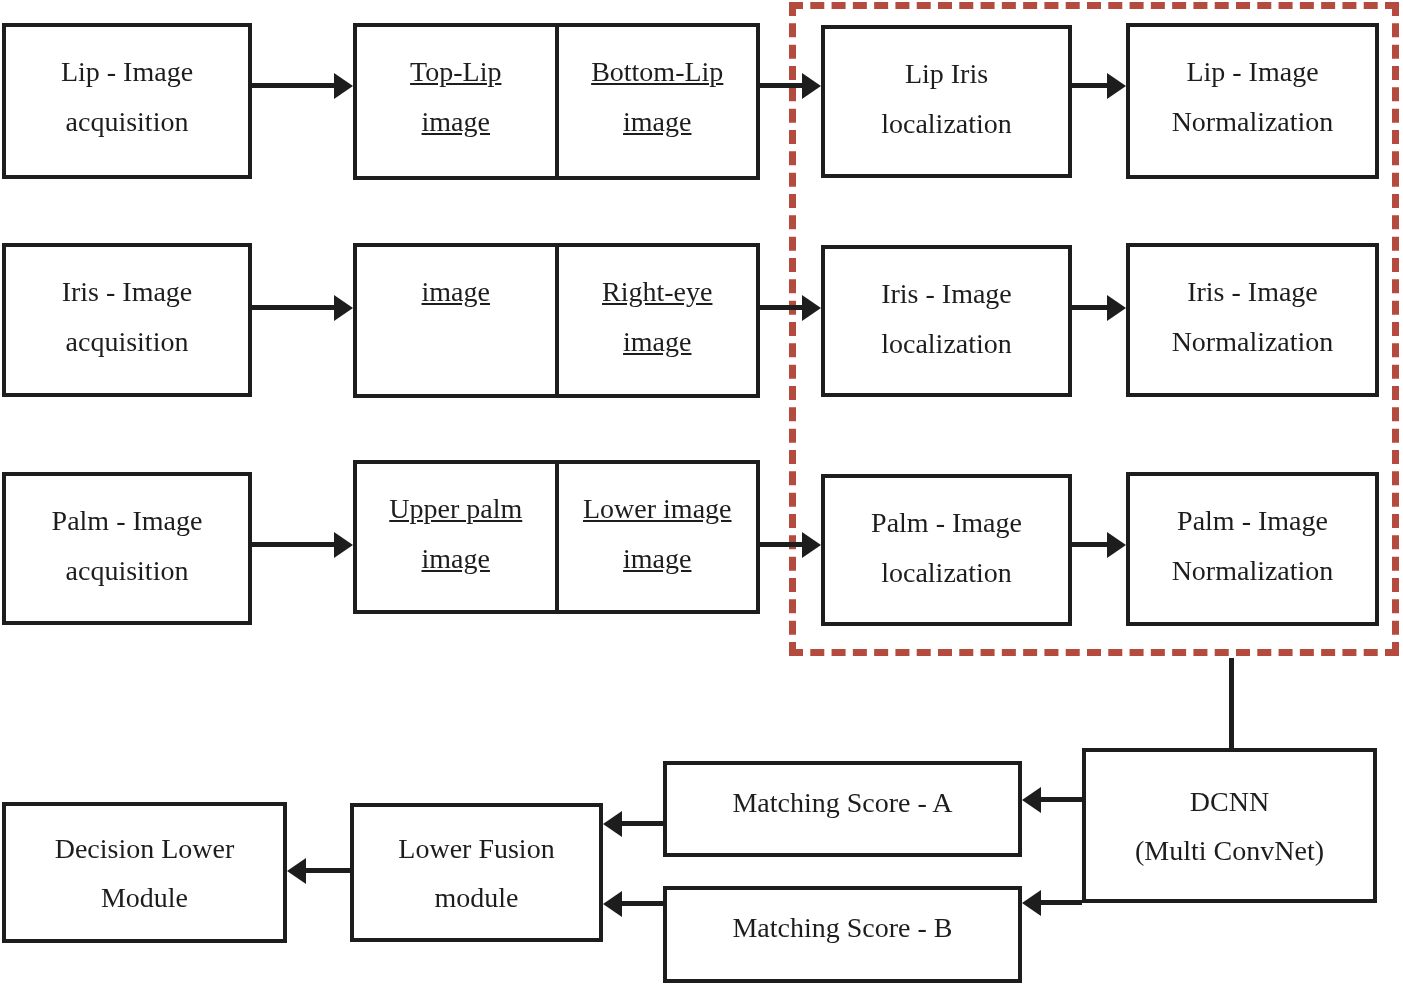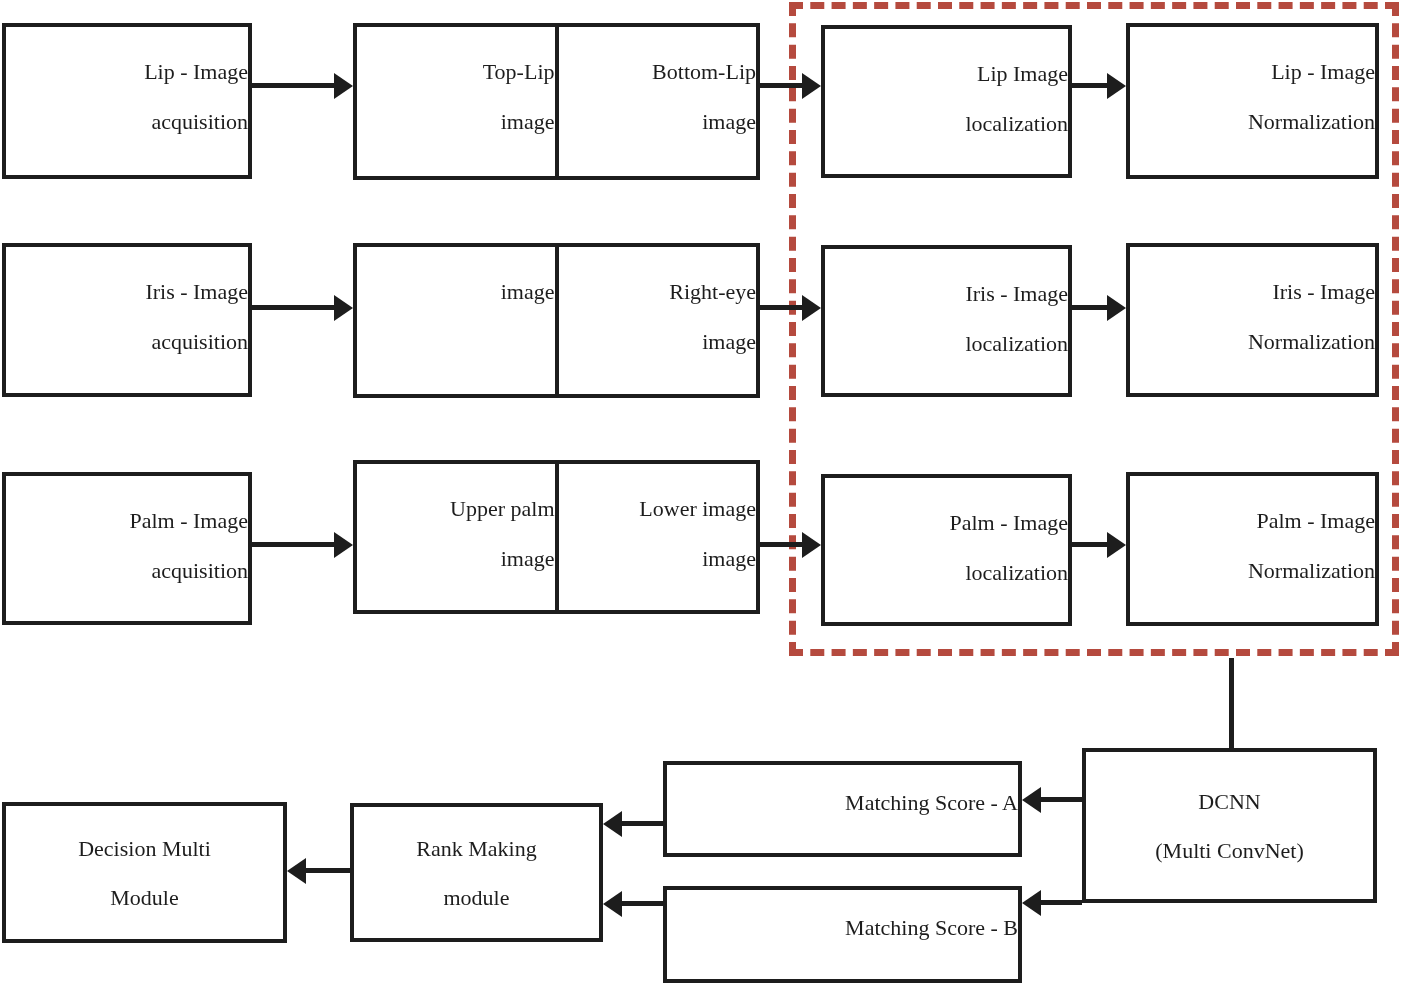--- a/index.html
+++ b/index.html
@@ -14,32 +14,32 @@
     background:var(--bg);
     font-family:"Liberation Serif","DejaVu Serif",serif;
     color:var(--ink);
     overflow:hidden;
   }
   .box{
     position:absolute;
     box-sizing:border-box;
     border:4px solid var(--ink);
     background:var(--bg);
-    text-align:right;
-    font-size:22px;
+    text-align:center;
+    font-size:28px;
   }
   .bt{padding-top:20px;line-height:50px;}
   .bt-center{
     position:absolute;inset:0;
     display:flex;flex-direction:column;justify-content:center;align-items:center;
     line-height:49px;
   }
   .single{padding-top:13px;line-height:50px;}
   .split{display:flex;padding:0;}
-  .cell{flex:1;box-sizing:border-box;}
+  .cell{flex:1;box-sizing:border-box;text-decoration:underline;}
   .cell.first{border-right:4px solid var(--ink);}
   
   .dashed-region{
     position:absolute;
     box-sizing:border-box;
     border:7px dashed var(--accent);
     background:transparent;
   }
   
   .harrow{position:absolute;height:26px;}
@@ -80,21 +80,21 @@
     <div class="cell">
       <div class="bt">
         <div>Bottom-Lip</div>
         <div>image</div>
       </div>
     </div>
   </div>
 
   <div class="box" style="left:821px;top:25px;width:251px;height:153px">
     <div class="bt">
-      <div>Lip Image</div>
+      <div>Lip Iris</div>
       <div>localization</div>
     </div>
   </div>
 
   <div class="box" style="left:1126px;top:23px;width:253px;height:156px">
     <div class="bt">
       <div>Lip - Image</div>
       <div>Normalization</div>
     </div>
   </div>
@@ -224,28 +224,28 @@
   <div class="box" style="left:663px;top:761px;width:359px;height:96px">
     <div class="single">Matching Score - A</div>
   </div>
 
   <div class="box" style="left:663px;top:886px;width:359px;height:97px">
     <div class="single">Matching Score - B</div>
   </div>
 
   <div class="box" style="left:350px;top:803px;width:253px;height:139px">
     <div class="bt-center">
-      <div>Rank Making</div>
+      <div>Lower Fusion</div>
       <div>module</div>
     </div>
   </div>
 
   <div class="box" style="left:2px;top:802px;width:285px;height:141px">
     <div class="bt-center">
-      <div>Decision Multi</div>
+      <div>Decision Lower</div>
       <div>Module</div>
     </div>
   </div>
 
   <div class="harrow left" style="left:1022px;top:787px;width:60px">
     <div class="shaft"></div>
       <div class="head"></div>
   </div>
   <div class="harrow left" style="left:1022px;top:890px;width:60px">
     <div class="shaft"></div>

